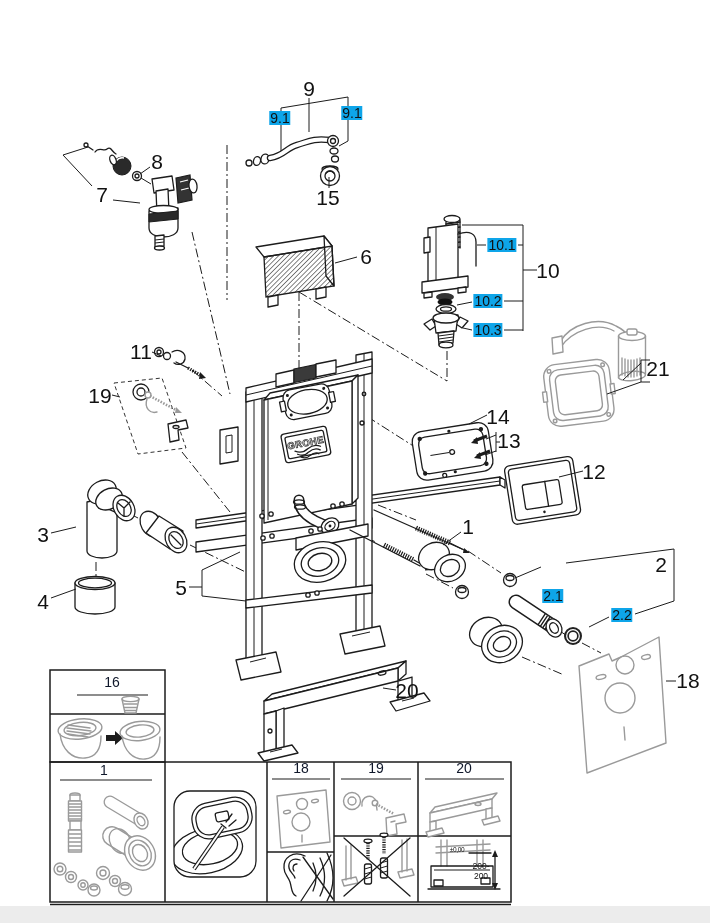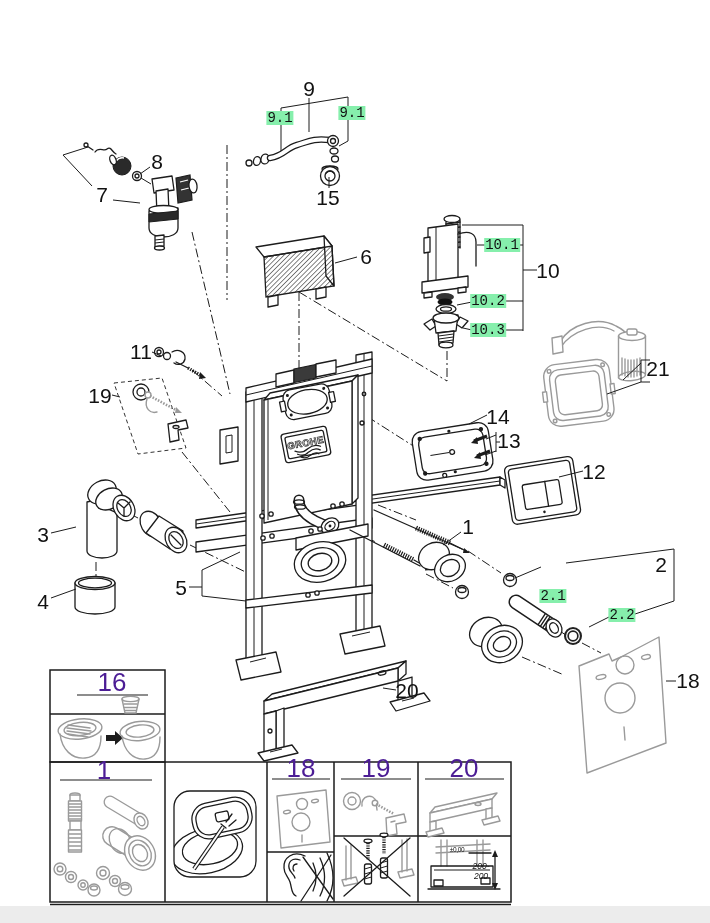--- a/index.html
+++ b/index.html
@@ -1,23 +1,23 @@
 <!DOCTYPE html>
 <html><head>
 <meta charset="utf-8">
 <style>
   html,body{margin:0;padding:0;background:#fff;}
   .stage{position:relative;width:710px;height:923px;background:#fff;overflow:hidden;
          font-family:"Liberation Sans",sans-serif;color:#111;}
   .stage svg{position:absolute;left:0;top:0;}
   .callout{position:absolute;transform:translate(-50%,-50%);font-size:21px;line-height:1;
            color:#111;white-space:nowrap;}
-  .callout.sm{font-size:14px;background:#86efac;padding:0 1px;font-family:Liberation Mono, monospace;}
-  .legend-num{position:absolute;transform:translate(-50%,-50%);font-size:26px;line-height:1;color:#4c1d95;}
-  .dim{position:absolute;transform:translate(-50%,-50%);font-size:8.5px;line-height:1;color:#111;font-style:italic;}
+  .callout.sm{font-size:14px;background:#0ea5e9;padding:0 1px;}
+  .legend-num{position:absolute;transform:translate(-50%,-50%);font-size:14px;line-height:1;color:#0f172a;}
+  .dim{position:absolute;transform:translate(-50%,-50%);font-size:8.5px;line-height:1;color:#111;}
   .dim-tiny{position:absolute;transform:translate(-50%,-50%);font-size:6.5px;letter-spacing:-.3px;
             line-height:1;color:#111;}
   
   .k{stroke:#1c1c1c;fill:none;stroke-width:1.3;stroke-linecap:round;stroke-linejoin:round}
   .kf{stroke:#1c1c1c;fill:#fff;stroke-width:1.3;stroke-linejoin:round}
   .kd{fill:#1c1c1c;stroke:none}
   .g{stroke:#9a9a9a;fill:none;stroke-width:1.4;stroke-linecap:round;stroke-linejoin:round}
   .gf{stroke:#9a9a9a;fill:#fff;stroke-width:1.4;stroke-linejoin:round}
   .ld{stroke:#1c1c1c;stroke-width:1;fill:none}
   .dd{stroke:#1c1c1c;stroke-width:1;fill:none;stroke-dasharray:9 3 2 3}

